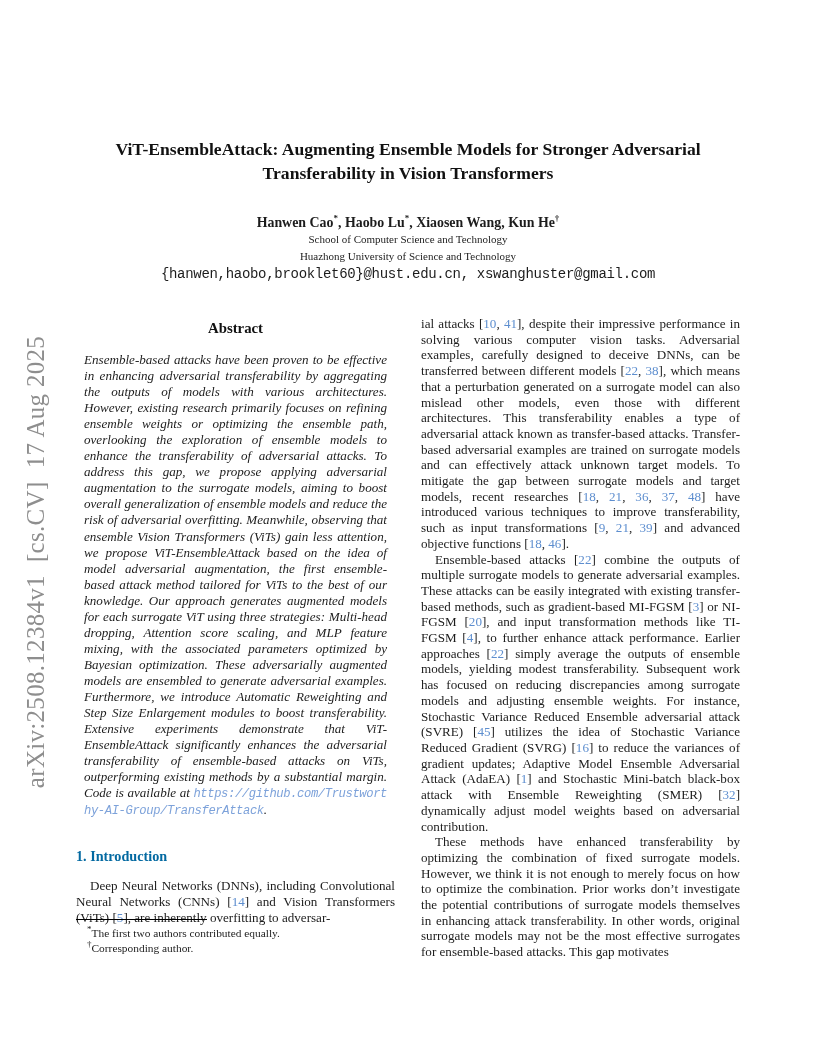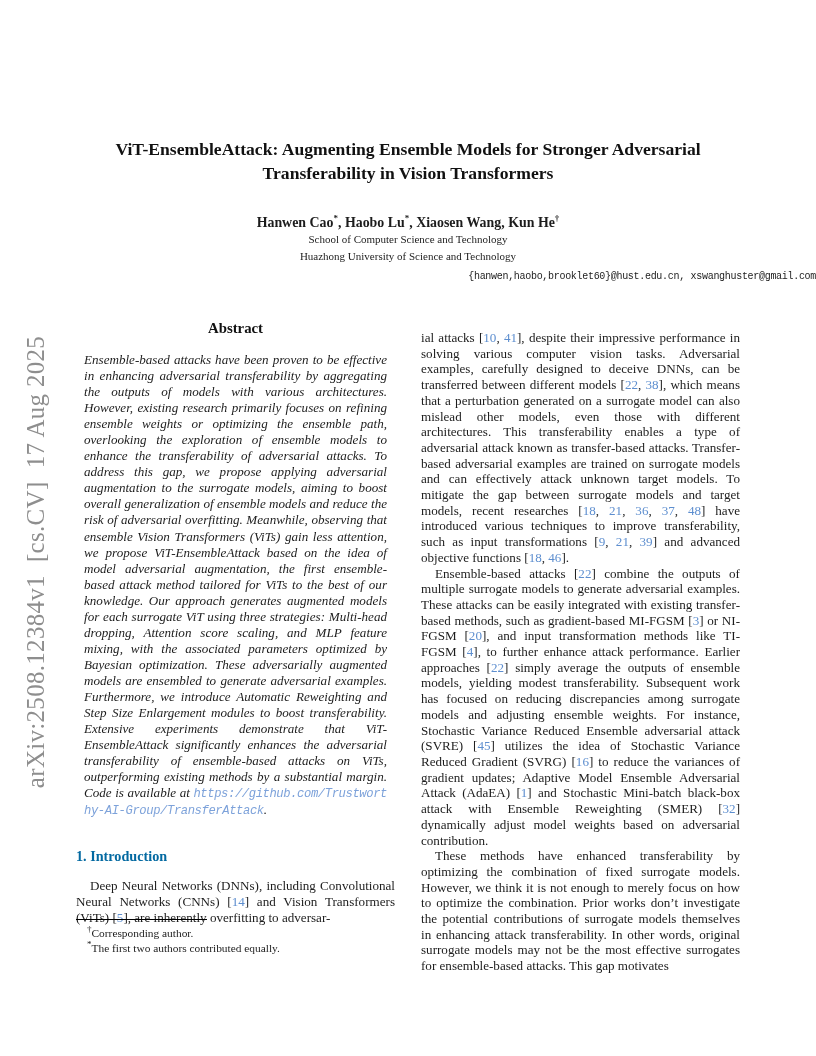--- a/index.html
+++ b/index.html
@@ -16,33 +16,33 @@
   }
   
   .title {
     margin:138px 70px 0; text-align:center;
     font-size:17.6px; font-weight:bold; line-height:1.35; color:#111;
   }
   .authors { margin-top:29px; text-align:center; font-size:13.9px;font-weight:bold; }
   .authors sup, .affil sup { font-size:9.5px; }
   .affil { text-align:center; font-size:11px; line-height:17.5px; }
   .emails {
-    margin-top:5px; text-align:right;
-    font-family:"Liberation Mono", monospace; font-size:10px; letter-spacing:-0.3px;
+    text-align:center;
+    font-family:"Liberation Mono", monospace; font-size:14px; letter-spacing:-0.3px;
   }
   
   .columns { position:absolute; top:310px; left:76px; display:flex; gap:26px; }
   .col { width:319px; }
   .col-left { position:relative; height:648px; }
   .abstract-heading { margin:10px 0 15px; text-align:center; font-size:14.8px; font-weight:bold; color:#111; }
   .abstract-body { margin:8px; font-style:italic; font-size:13.1px; line-height:16.05px; text-align:justify; }
   .section-heading { margin:29px 0 13px; font-size:14.2px; font-weight:bold; color:#0369a1; }
   .body { margin:0; font-size:13.1px; line-height:15.7px; text-align:justify; }
   .indent { text-indent:14px; }
-  .rc-first { margin-top:20px; }
+  .rc-first { margin-top:6px; }
   
   .cite { color:#5d8ecf; }
   .link {
     color:#7da2da; font-family:"Liberation Mono", monospace;
     font-size:12.2px; word-break:break-all; letter-spacing:-0.4px;
   }
   sup.sup { font-size:9px; line-height:0; }
   
   .footnote { position:absolute; bottom:2px; left:0; right:0; font-size:11.4px; line-height:14.8px; }
   .fn-rule { width:131px; border:none; border-top:1.2px solid #000; margin:0 0 6px 0; }
@@ -69,22 +69,22 @@
 
     <div class="col col-left">
       <div class="abstract-heading">Abstract</div>
       <p class="abstract-body"><span>Ensemble-based attacks have been proven to be effective in enhancing adversarial transferability by aggregating the outputs of models with various architectures. However, existing research primarily focuses on refining ensemble weights or optimizing the ensemble path, overlooking the exploration of ensemble models to enhance the transferability of adversarial attacks. To address this gap, we propose applying adversarial augmentation to the surrogate models, aiming to boost overall generalization of ensemble models and reduce the risk of adversarial overfitting. Meanwhile, observing that ensemble Vision Transformers (ViTs) gain less attention, we propose ViT-EnsembleAttack based on the idea of model adversarial augmentation, the first ensemble-based attack method tailored for ViTs to the best of our knowledge. Our approach generates augmented models for each surrogate ViT using three strategies: Multi-head dropping, Attention score scaling, and MLP feature mixing, with the associated parameters optimized by Bayesian optimization. These adversarially augmented models are ensembled to generate adversarial examples. Furthermore, we introduce Automatic Reweighting and Step Size Enlargement modules to boost transferability. Extensive experiments demonstrate that ViT-EnsembleAttack significantly enhances the adversarial transferability of ensemble-based attacks on ViTs, outperforming existing methods by a substantial margin. Code is available at </span><span class="link">https://github.com/Trustworthy-AI-Group/TransferAttack</span><span>.</span></p>
 
       <div class="section-heading">1. Introduction</div>
       <p class="body indent"><span>Deep Neural Networks (DNNs), including Convolutional Neural Networks (CNNs) [</span><span class="cite">14</span><span>] and Vision Transformers (ViTs) [</span><span class="cite">5</span><span>], are inherently overfitting to adversar-</span></p>
 
       <div class="footnote">
         <hr class="fn-rule">
+        <div class="fn-line"><sup class="sup">*</sup><span>The first two authors contributed equally.</span></div>
         <div class="fn-line"><sup class="sup">†</sup><span>Corresponding author.</span></div>
-        <div class="fn-line"><sup class="sup">*</sup><span>The first two authors contributed equally.</span></div>
       </div>
     </div>
 
     <div class="col col-right">
       <p class="body rc-first"><span>ial attacks [</span><span class="cite">10</span><span>, </span><span class="cite">41</span><span>], despite their impressive performance in solving various computer vision tasks. Adversarial examples, carefully designed to deceive DNNs, can be transferred between different models [</span><span class="cite">22</span><span>, </span><span class="cite">38</span><span>], which means that a perturbation generated on a surrogate model can also mislead other models, even those with different architectures. This transferability enables a type of adversarial attack known as transfer-based attacks. Transfer-based adversarial examples are trained on surrogate models and can effectively attack unknown target models. To mitigate the gap between surrogate models and target models, recent researches [</span><span class="cite">18</span><span>, </span><span class="cite">21</span><span>, </span><span class="cite">36</span><span>, </span><span class="cite">37</span><span>, </span><span class="cite">48</span><span>] have introduced various techniques to improve transferability, such as input transformations [</span><span class="cite">9</span><span>, </span><span class="cite">21</span><span>, </span><span class="cite">39</span><span>] and advanced objective functions [</span><span class="cite">18</span><span>, </span><span class="cite">46</span><span>].</span></p>
       <p class="body indent"><span>Ensemble-based attacks [</span><span class="cite">22</span><span>] combine the outputs of multiple surrogate models to generate adversarial examples. These attacks can be easily integrated with existing transfer-based methods, such as gradient-based MI-FGSM [</span><span class="cite">3</span><span>] or NI-FGSM [</span><span class="cite">20</span><span>], and input transformation methods like TI-FGSM [</span><span class="cite">4</span><span>], to further enhance attack performance. Earlier approaches [</span><span class="cite">22</span><span>] simply average the outputs of ensemble models, yielding modest transferability. Subsequent work has focused on reducing discrepancies among surrogate models and adjusting ensemble weights. For instance, Stochastic Variance Reduced Ensemble adversarial attack (SVRE) [</span><span class="cite">45</span><span>] utilizes the idea of Stochastic Variance Reduced Gradient (SVRG) [</span><span class="cite">16</span><span>] to reduce the variances of gradient updates; Adaptive Model Ensemble Adversarial Attack (AdaEA) [</span><span class="cite">1</span><span>] and Stochastic Mini-batch black-box attack with Ensemble Reweighting (SMER) [</span><span class="cite">32</span><span>] dynamically adjust model weights based on adversarial contribution.</span></p>
       <p class="body indent"><span>These methods have enhanced transferability by optimizing the combination of fixed surrogate models. However, we think it is not enough to merely focus on how to optimize the combination. Prior works don’t investigate the potential contributions of surrogate models themselves in enhancing attack transferability. In other words, original surrogate models may not be the most effective surrogates for ensemble-based attacks. This gap motivates</span></p>
     </div>
 
   </div>

